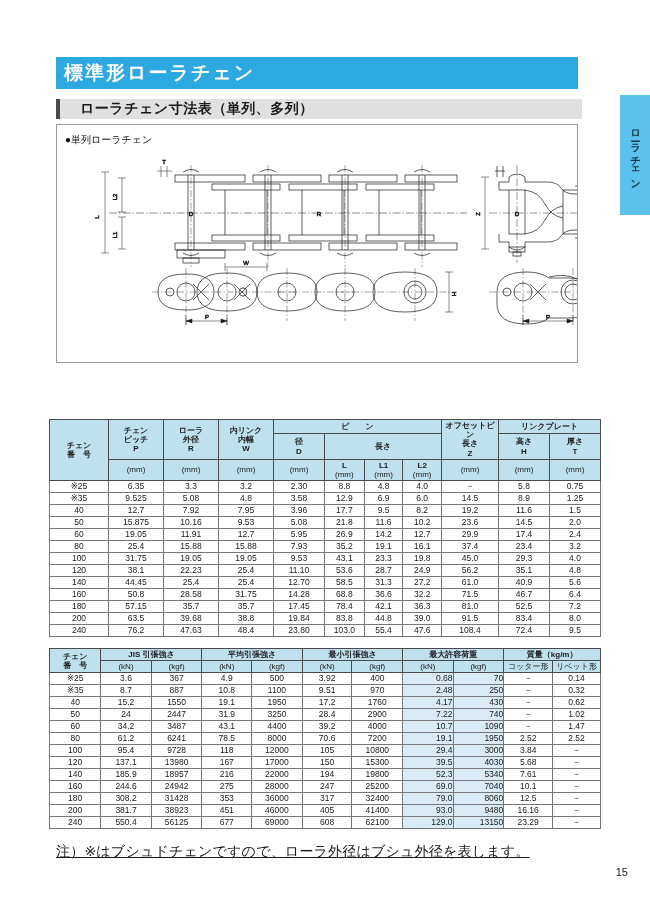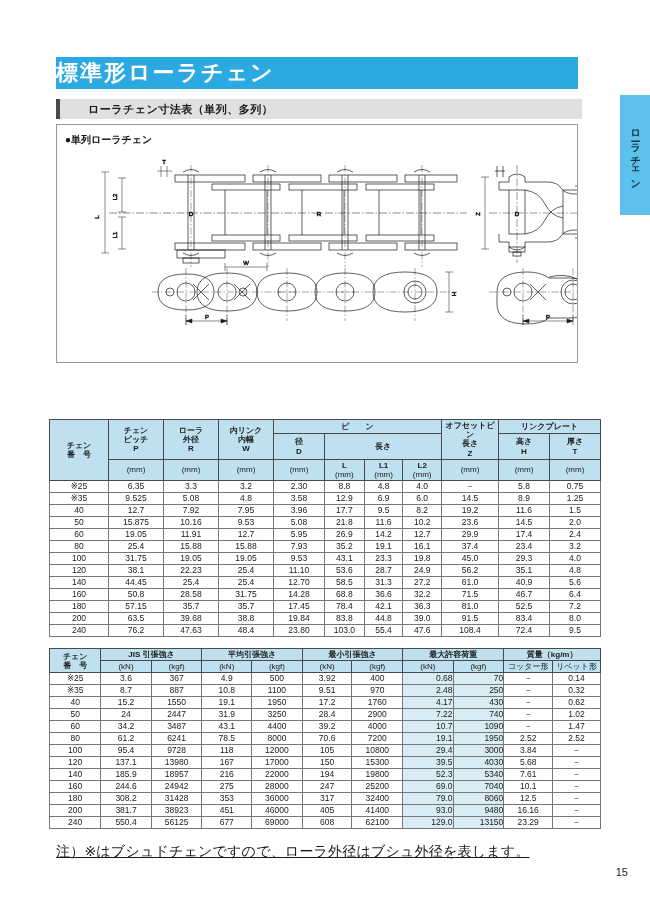--- a/index.html
+++ b/index.html
@@ -43,63 +43,62 @@
     left: 56px;
     top: 57px;
     width: 522px;
     height: 32px;
     background: #2ca9e1;
     display: flex;
     align-items: center;
   }
   #title-band .title-text {
     color: #ffffff;
-    font-size: 22px;
+    font-size: 19px;
     font-weight: bold;
     letter-spacing: 2px;
-    padding-left: 0;
+    padding-left: 8px;
   }
 
   
   #section-band {
     position: absolute;
     left: 56px;
     top: 99px;
     width: 522px;
     height: 20px;
     background: #e0e0e0;
     border-left: 4px solid #4a4a4a;
     display: flex;
     align-items: center;
   }
   #section-band .section-text {
-    font-size: 11px;
+    font-size: 14px;
     font-weight: bold;
     color: #1a1a1a;
     padding-left: 20px;
     letter-spacing: 0.5px;
-    margin-left: 8px;
   }
 
   
   #figure-box {
     position: absolute;
     left: 56px;
     top: 124px;
     width: 520px;
     height: 237px;
     border: 1px solid #9a9a9a;
     background: #ffffff;
   }
   #figure-caption {
     position: absolute;
     left: 8px;
     top: 8px;
     font-size: 10px;
-    font-weight: bold;
+    font-weight: normal;
     color: #111;
   }
   #figure-svg {
     position: absolute;
     left: 0;
     top: 0;
   }
 
   
   .datatable {

